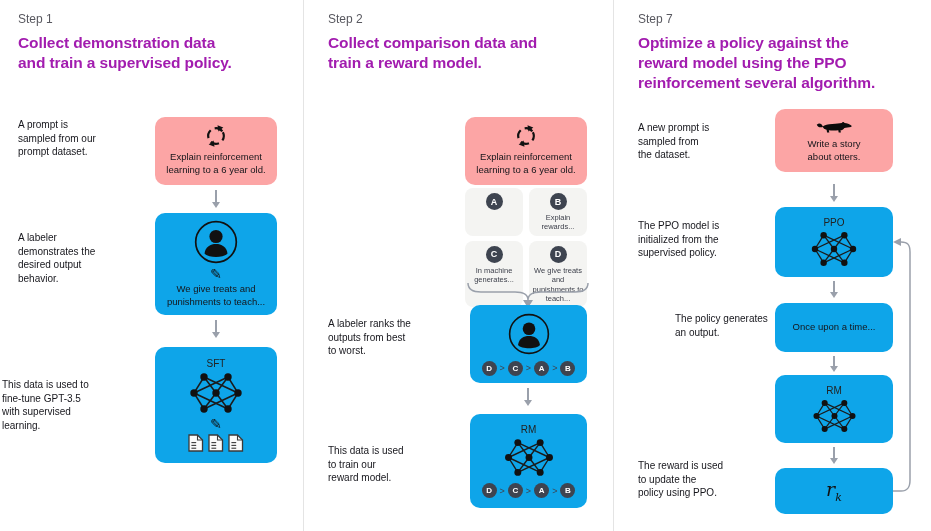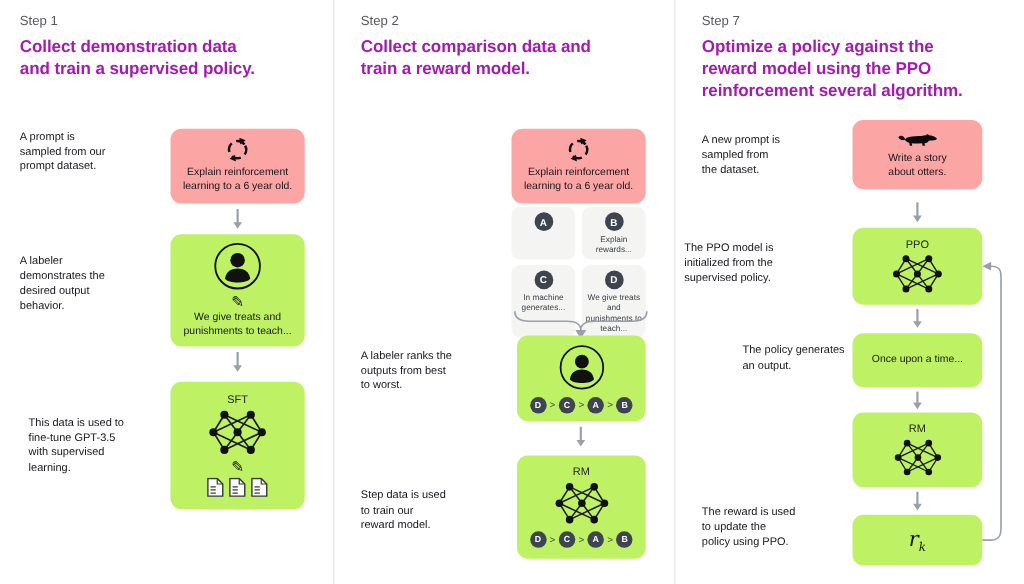--- a/index.html
+++ b/index.html
@@ -6,21 +6,21 @@
   #stage{position:relative;width:931px;height:531px;background:#ffffff;overflow:hidden;
          font-family:"Liberation Sans","DejaVu Sans",sans-serif;color:#141419;}
   .divider{position:absolute;top:0;width:1px;height:531px;background:#e4e4e4;}
   .step-label{position:absolute;font-size:12px;color:#58585f;}
   .heading{position:absolute;font-size:15.5px;font-weight:bold;line-height:1.3;
            color:#a21caf;white-space:pre-line;letter-spacing:-0.1px;}
   .caption{position:absolute;font-size:10px;line-height:1.36;color:#16161c;white-space:pre-line;}
   .box{position:absolute;border-radius:10px;display:flex;flex-direction:column;
        align-items:center;justify-content:center;}
   .green{background:#fca5a5;}
-  .gray{background:#bef264;}
+  .gray{background:#0ea5e9;}
   .box-text{font-size:9.5px;line-height:1.32;color:#15151a;text-align:center;white-space:pre-line;}
   .model-label{font-size:10px;color:#222;margin-bottom:2px;}
   .pencil{font-size:14px;line-height:1;color:#111;}
   .arrow{position:absolute;width:2px;background:#9aa0ab;}
   .arrow::after{content:"";position:absolute;bottom:-5px;left:-3px;width:0;height:0;
     border-left:4px solid transparent;border-right:4px solid transparent;border-top:6px solid #9aa0ab;}
   .outgrid{position:absolute;display:grid;grid-template-columns:58px 58px;gap:5px 6px;}
   .outchip{background:#f4f4f2;border-radius:8px;display:flex;flex-direction:column;
            align-items:center;padding:5px 2px 4px;}
   .badge{width:17px;height:17px;border-radius:50%;background:#3e4450;color:#fff;
@@ -121,21 +121,21 @@
     <svg width="44" height="44" viewBox="0 0 44 44">
         <use href="#person"></use>
       </svg>
     <div class="pencil" style="margin-top:3px">✎</div>
     <div class="box-text" style="margin-top:2px">We give treats and
 punishments to teach...</div>
   </div>
 
   <div class="arrow" style="left:215px;top:320px;height:13px"></div>
 
-  <div class="caption" style="left:26px;top:378px;width:145px">This data is used to
+  <div class="caption" style="left:2px;top:378px;width:145px">This data is used to
 fine-tune GPT-3.5
 with supervised
 learning.</div>
   <div class="box gray" style="left:155px;top:347px;width:122px;height:116px">
     <div class="model-label">SFT</div>
     <svg width="58" height="44" viewBox="0 0 56 44">
         <use href="#net"></use>
       </svg>
     <div class="pencil" style="margin-top:2px">✎</div>
     <div class="docsrow">
@@ -202,21 +202,21 @@
       <span class="rchip">C</span>
       <span class="rsep">&gt;</span>
       <span class="rchip">A</span>
       <span class="rsep">&gt;</span>
       <span class="rchip">B</span>
     </div>
   </div>
 
   <div class="arrow" style="left:527px;top:388px;height:13px"></div>
 
-  <div class="caption" style="left:328px;top:444px;width:140px">Step data is used
+  <div class="caption" style="left:328px;top:444px;width:140px">This data is used
 to train our
 reward model.</div>
   <div class="box gray" style="left:470px;top:414px;width:117px;height:94px">
     <div class="model-label">RM</div>
     <svg width="54" height="41" viewBox="0 0 56 44">
         <use href="#net"></use>
       </svg>
     <div class="rankrow" style="margin-top:5px">
       <span class="rchip">D</span>
       <span class="rsep">&gt;</span>
@@ -239,21 +239,21 @@
   <div class="box green" style="left:775px;top:109px;width:118px;height:63px">
     <svg width="38" height="17" viewBox="0 0 44 18">
         <use href="#otter"></use>
       </svg>
     <div class="box-text" style="margin-top:3px">Write a story
 about otters.</div>
   </div>
 
   <div class="arrow" style="left:833px;top:184px;height:13px"></div>
 
-  <div class="caption" style="left:622px;top:219px;width:150px">The PPO model is
+  <div class="caption" style="left:638px;top:219px;width:150px">The PPO model is
 initialized from the
 supervised policy.</div>
   <div class="box gray" style="left:775px;top:207px;width:118px;height:70px">
     <div class="model-label">PPO</div>
     <svg width="50" height="38" viewBox="0 0 56 44">
         <use href="#net"></use>
       </svg>
   </div>
 
   <div class="arrow" style="left:833px;top:281px;height:12px"></div>

